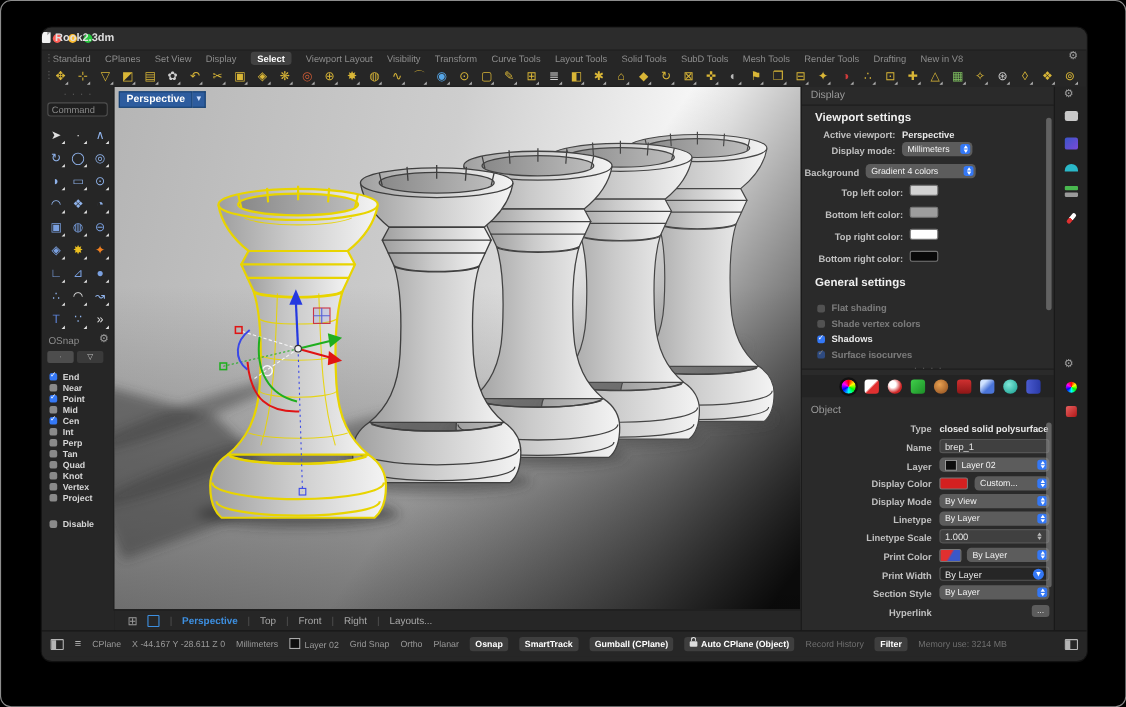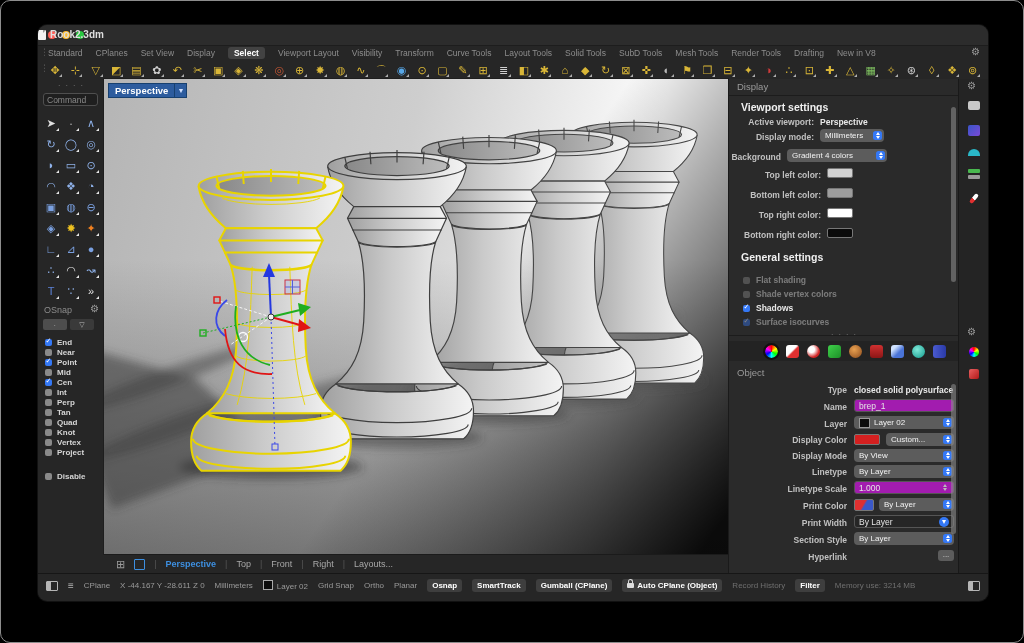--- a/index.html
+++ b/index.html
@@ -63,21 +63,21 @@
   .rpanel{position:absolute;left:690px;top:54px;width:230px;height:494px;background:#2a2a2a;border-left:1px solid #1a1a1a;}
   .phead{position:absolute;left:8px;color:#9a9a9a;font-size:9.5px;}
   .rheading{position:absolute;left:12px;color:#f0f0f0;font-size:10.5px;font-weight:bold;}
   .rlabel{position:absolute;color:#c0c0c0;font-size:8.5px;text-align:right;}
   .rvalue{position:absolute;color:#e8e8e8;font-size:8.5px;}
   .dd{position:absolute;height:13px;background:#5c5c5c;border-radius:4px;display:flex;align-items:center;color:#f2f2f2;font-size:8px;padding:0 2px 0 5px;box-sizing:border-box;}
   .ddbtn{margin-left:auto;width:9px;height:9px;background:#3478f6;border-radius:2.5px;position:relative;flex:0 0 auto;}
   .ddbtn::before{content:"";position:absolute;left:2.5px;top:1px;border-left:2px solid transparent;border-right:2px solid transparent;border-bottom:3px solid #fff;}
   .ddbtn::after{content:"";position:absolute;left:2.5px;bottom:1px;border-left:2px solid transparent;border-right:2px solid transparent;border-top:3px solid #fff;}
   .swatch{position:absolute;width:26px;height:10px;border:1px solid #777;border-radius:2px;box-sizing:border-box;}
-  .inp{position:absolute;height:13px;background:#a21caf;border:1px solid #555;border-radius:3px;color:#e5e5e5;font-size:8.5px;display:flex;align-items:center;padding:0 4px;box-sizing:border-box;}
+  .inp{position:absolute;height:13px;background:#404040;border:1px solid #555;border-radius:3px;color:#e5e5e5;font-size:8.5px;display:flex;align-items:center;padding:0 4px;box-sizing:border-box;}
   .cbrow{position:absolute;display:flex;align-items:center;gap:6px;}
   .cbl{font-size:8.5px;color:#e8e8e8;font-weight:bold;}
   .dim{opacity:.42;}
   .divider{position:absolute;left:0;right:0;border-top:1px solid #1c1c1c;}
   .ptabs{position:absolute;left:0;right:0;height:20px;background:#232323;display:flex;align-items:center;gap:8px;padding-left:36px;}
   .pti{width:13px;height:13px;flex:0 0 auto;}
   .round{border-radius:50%;}
   .r3{border-radius:3px;}
   .scroll{position:absolute;width:5px;border-radius:3px;background:#8f8f8f;opacity:.55;}
   .stepbtn{margin-left:auto;width:8px;height:11px;display:flex;flex-direction:column;justify-content:center;align-items:center;gap:1px;}

